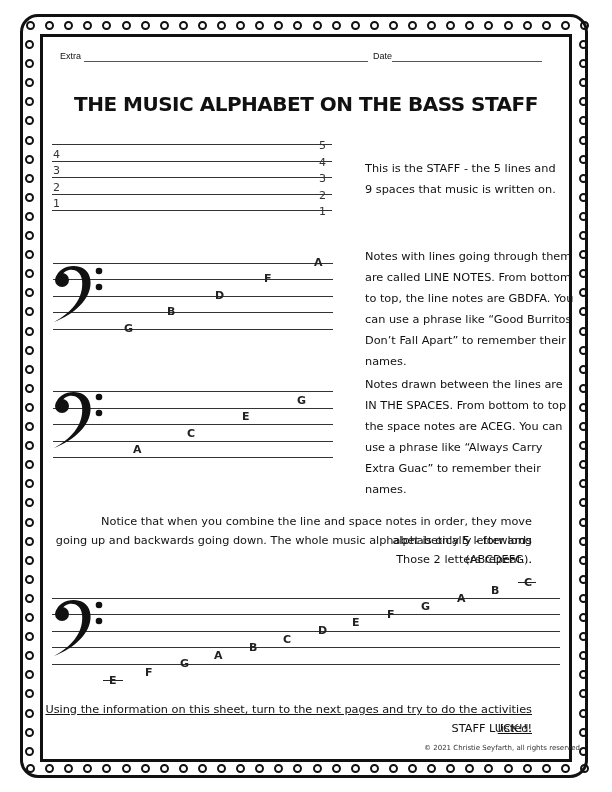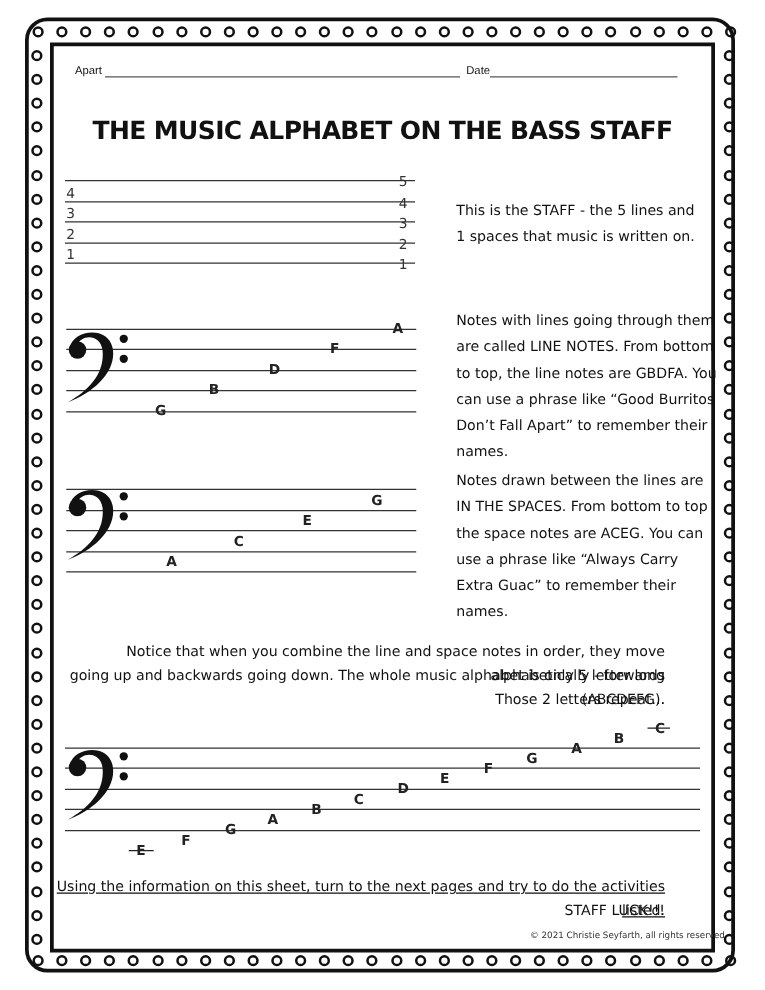--- a/index.html
+++ b/index.html
@@ -157,21 +157,21 @@
     <div class="dot" style="left: 579px; top: 689.4px;"></div>
     <div class="dot" style="left: 25px; top: 708.5px;"></div>
     <div class="dot" style="left: 579px; top: 708.5px;"></div>
     <div class="dot" style="left: 25px; top: 727.6px;"></div>
     <div class="dot" style="left: 579px; top: 727.6px;"></div>
     <div class="dot" style="left: 25px; top: 746.7px;"></div>
     <div class="dot" style="left: 579px; top: 746.7px;"></div>
   </div>
 <div class="inner"></div>
 
-<span class="abs name-lbl" style="left:60px;top:51px;">Apart</span>
+<span class="abs name-lbl" style="left:60px;top:51px;">Extra</span>
 <div class="blank" style="left:84px;top:61px;width:284px;"></div>
 <span class="abs name-lbl" style="left:373px;top:51px;">Date</span>
 <div class="blank" style="left:392px;top:61px;width:150px;"></div>
 
 <div class="title">THE MUSIC ALPHABET ON THE BASS STAFF</div>
 
 <div>
   <div class="staff-line" style="left:52px;top:144px;width:280px;"></div>
   <div class="staff-line" style="left:52px;top:161px;width:280px;"></div>
   <div class="staff-line" style="left:52px;top:177px;width:280px;"></div>
@@ -180,21 +180,21 @@
   <span class="num" style="left:53px;top:149px;">4</span>
   <span class="num" style="left:53px;top:165px;">3</span>
   <span class="num" style="left:53px;top:182px;">2</span>
   <span class="num" style="left:53px;top:198px;">1</span>
   <span class="num" style="left:319px;top:140px;">5</span>
   <span class="num" style="left:319px;top:157px;">4</span>
   <span class="num" style="left:319px;top:173px;">3</span>
   <span class="num" style="left:319px;top:190px;">2</span>
   <span class="num" style="left:319px;top:206px;">1</span>
 </div>
-<div class="para" style="left:365px;top:158px;width:200px;">This is the STAFF - the 5 lines and 1 spaces that music is written on.</div>
+<div class="para" style="left:365px;top:158px;width:200px;">This is the STAFF - the 5 lines and 9 spaces that music is written on.</div>
 
 <div>
   <div class="staff-line" style="left:53px;top:263px;width:280px;"></div>
   <div class="staff-line" style="left:53px;top:279px;width:280px;"></div>
   <div class="staff-line" style="left:53px;top:296px;width:280px;"></div>
   <div class="staff-line" style="left:53px;top:312px;width:280px;"></div>
   <div class="staff-line" style="left:53px;top:329px;width:280px;"></div>
   <svg class="clef" style="left:52px;top:262px;" width="55" height="62" viewBox="0 0 55 62">
     <circle cx="10" cy="18" r="7" fill="#111"></circle>
     <path d="M4 16 C6 2, 34 -2, 38 16 C42 34, 24 52, 2 60 C20 50, 32 36, 30 18 C28 4, 12 6, 10 14 Z" fill="#111"></path>

